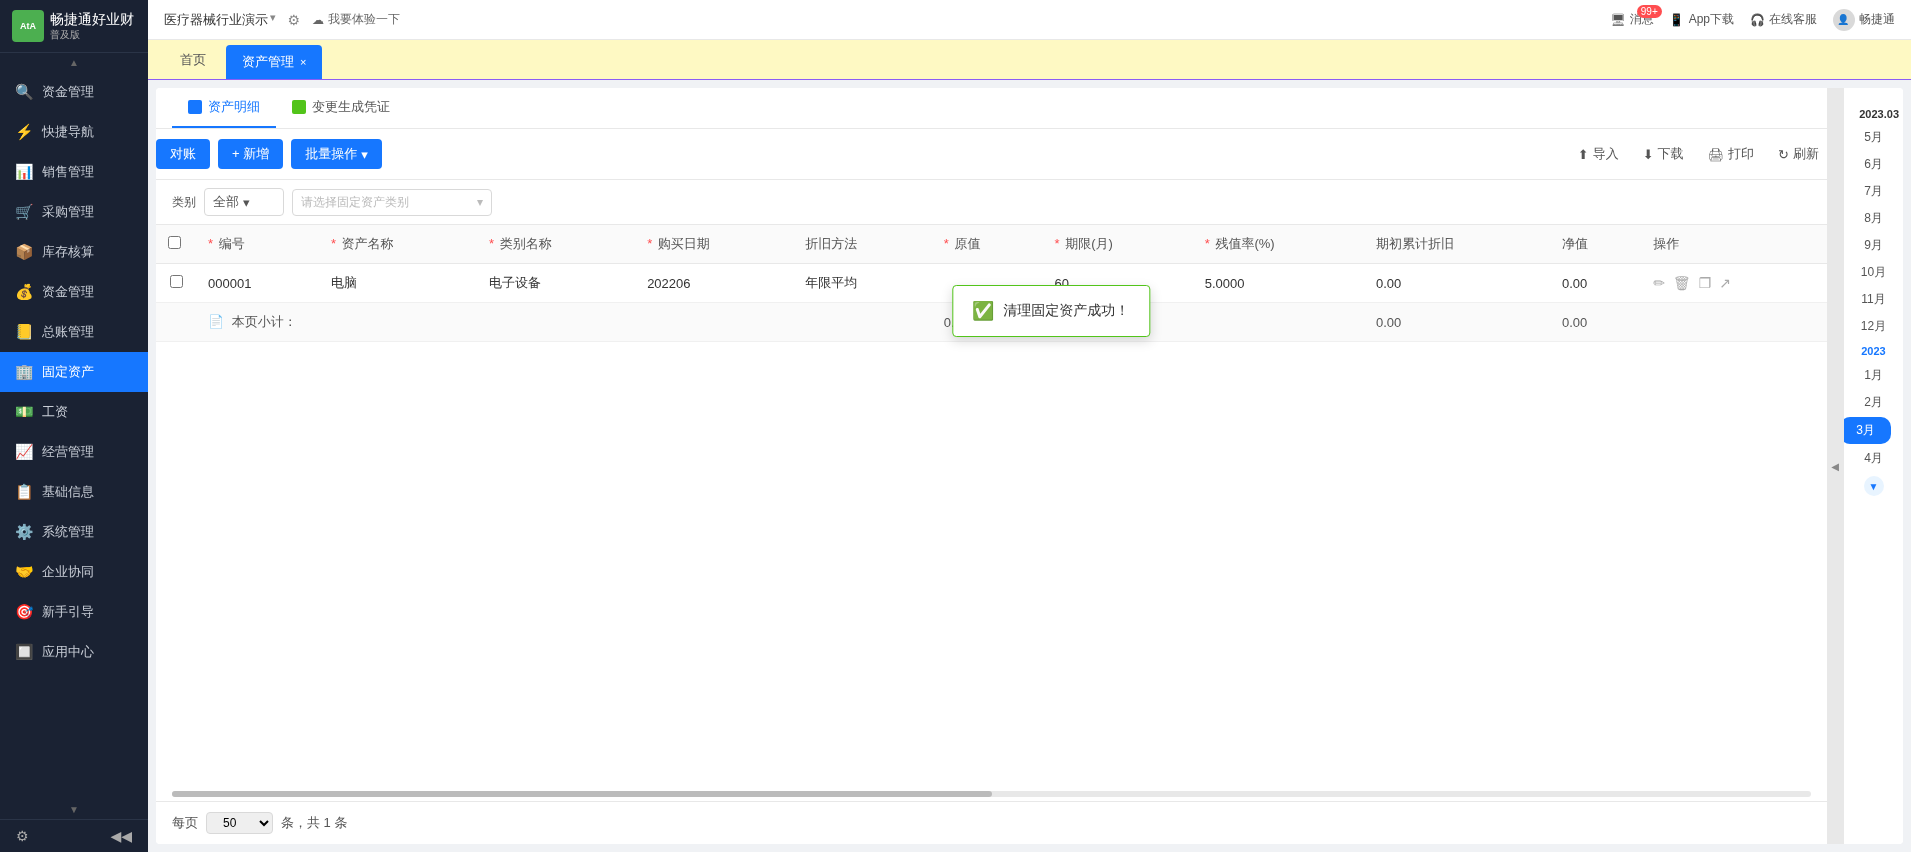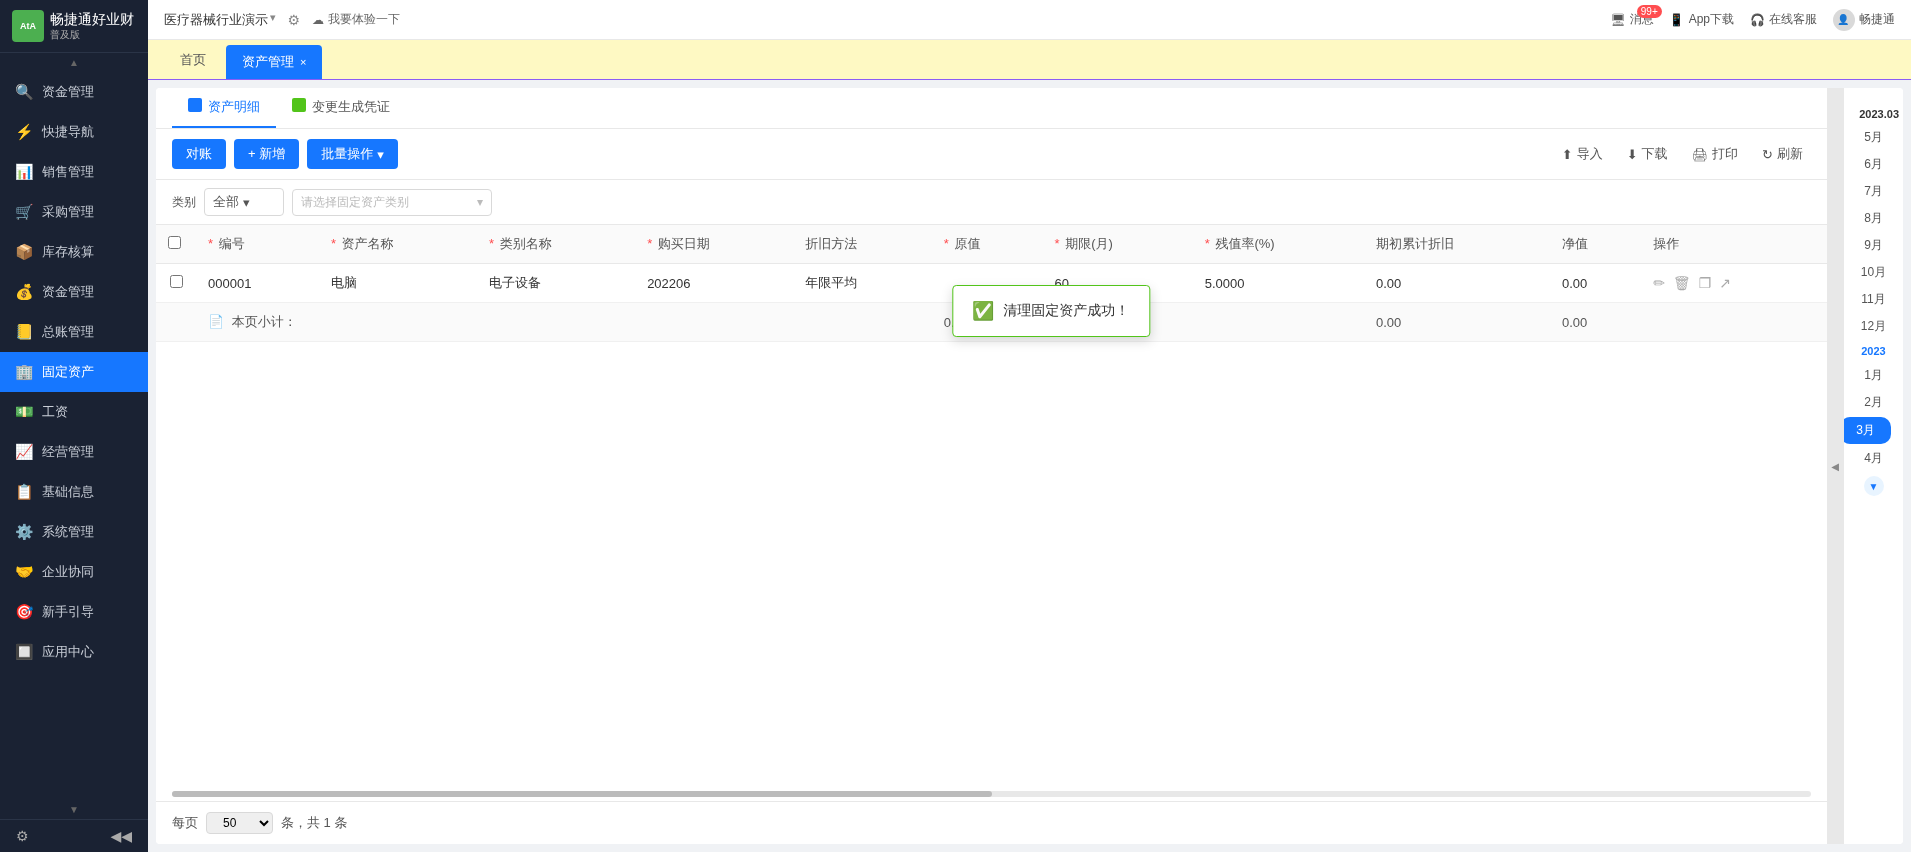--- a/index.html
+++ b/index.html
@@ -39,27 +39,27 @@
 
     
     .tabs-bar { background: #fef9c3; padding: 0 16px; display: flex; align-items: flex-end; gap: 4px; border-bottom: 1px solid #8b5cf6; height: 40px; }
     .tab-item { padding: 8px 16px; cursor: pointer; font-size: 13px; color: #555; border-bottom: 2px solid transparent; }
     .tab-item.active { background: #1677ff; color: white; border-radius: 4px 4px 0 0; border-bottom: none; display: flex; align-items: center; gap: 6px; margin-top: 45px; }
     .tab-close { font-size: 11px; cursor: pointer; }
 
     
     .content { flex: 1; display: flex; overflow: hidden; background: white; margin: 8px; border-radius: 4px; }
     .page-sub-tabs { display: flex; border-bottom: 1px solid #e8e8e8; padding: 0 16px; background: white; }
-    .sub-tab { display: flex; gap: 6px; padding: 10px 16px; cursor: pointer; font-size: 13px; color: #555; border-bottom: 2px solid transparent; }
+    .sub-tab { display: flex; align-items: center; gap: 6px; padding: 10px 16px; cursor: pointer; font-size: 13px; color: #555; border-bottom: 2px solid transparent; }
     .sub-tab.active { color: #1677ff; border-bottom: 2px solid #1677ff; }
     .sub-tab-icon { width: 14px; height: 14px; background: #1677ff; border-radius: 2px; display: flex; align-items: center; justify-content: center; }
     .sub-tab-icon2 { width: 14px; height: 14px; background: #52c41a; border-radius: 2px; display: flex; align-items: center; justify-content: center; }
 
     
-    .toolbar { display: flex; align-items: center; padding: 10px 16px; gap: 8px; background: white; border-bottom: 1px solid #e8e8e8; }
+    .toolbar { display: flex; align-items: center; padding: 10px 0; gap: 8px; background: white; border-bottom: 1px solid #e8e8e8; }
     .toolbar-right { margin-left: auto; display: flex; align-items: center; gap: 8px; }
     .btn-primary { background: #1677ff; color: white; border: none; padding: 6px 14px; border-radius: 4px; cursor: pointer; font-size: 13px; }
     .btn-batch { background: #1677ff; color: white; border: none; padding: 6px 14px; border-radius: 4px; cursor: pointer; font-size: 13px; display: flex; align-items: center; gap: 4px; }
     .btn-icon { color: #555; cursor: pointer; font-size: 13px; display: flex; align-items: center; gap: 4px; padding: 4px 8px; }
 
     
     .filter-row { display: flex; align-items: center; padding: 8px 16px; gap: 8px; background: white; border-bottom: 1px solid #e8e8e8; }
     .filter-label { font-size: 12px; color: #555; }
     .filter-select { display: flex; align-items: center; gap: 4px; border: 1px solid #d9d9d9; border-radius: 4px; padding: 4px 8px; font-size: 13px; color: #555; cursor: pointer; min-width: 80px; }
     .filter-select2 { display: flex; align-items: center; justify-content: space-between; border: 1px solid #d9d9d9; border-radius: 4px; padding: 4px 8px; font-size: 12px; color: #bbb; cursor: pointer; width: 200px; }

